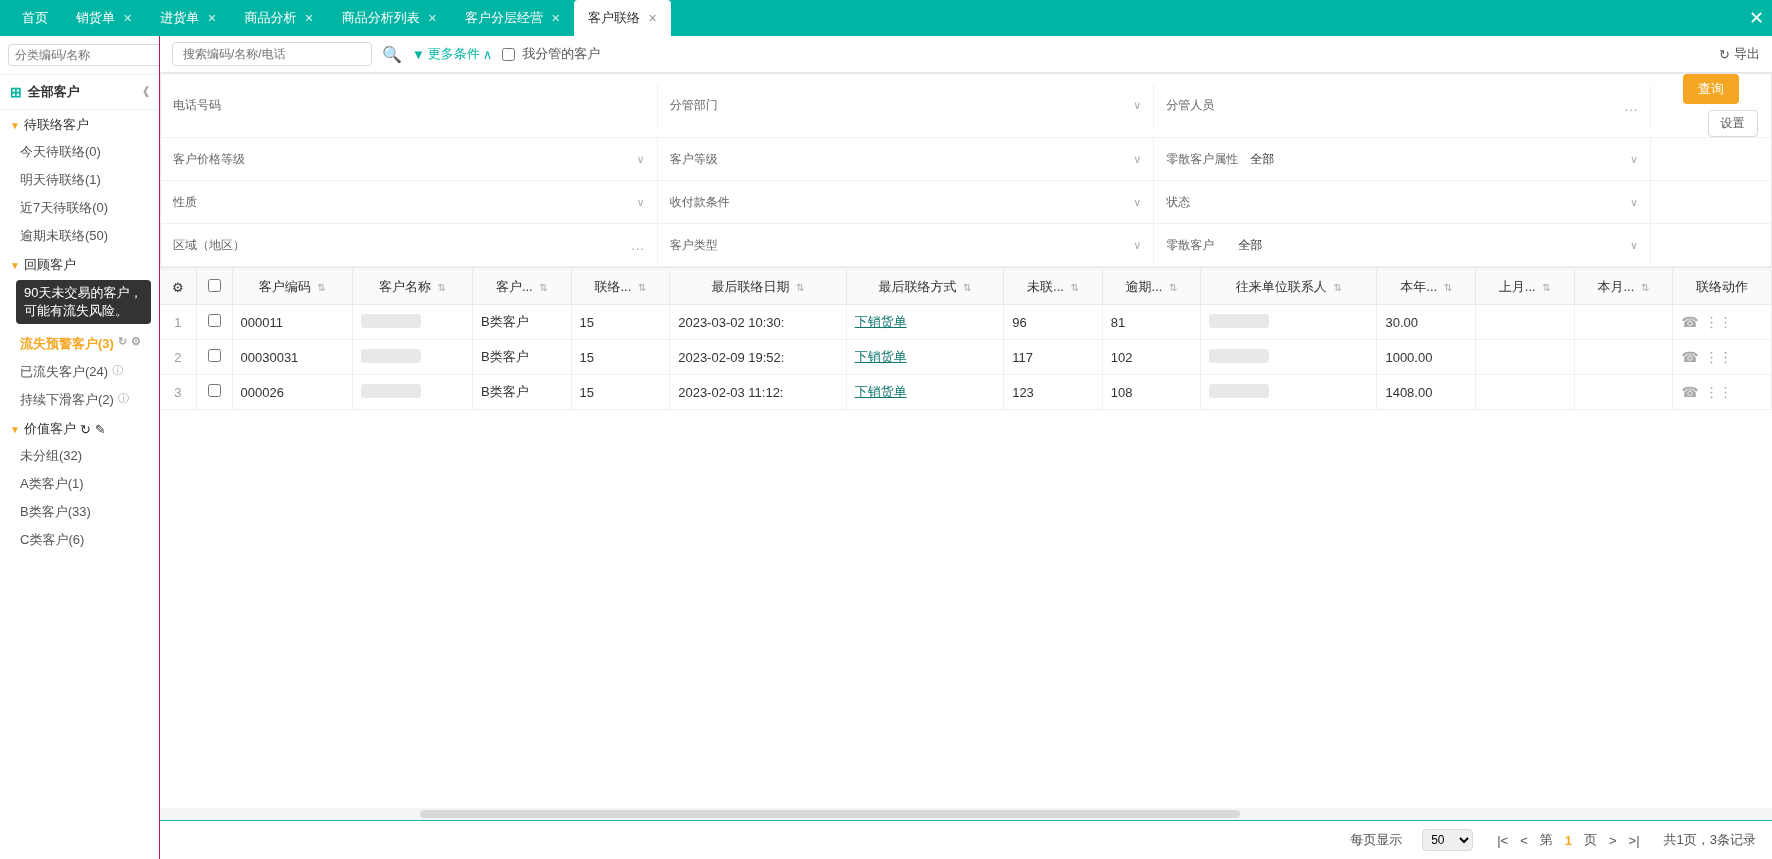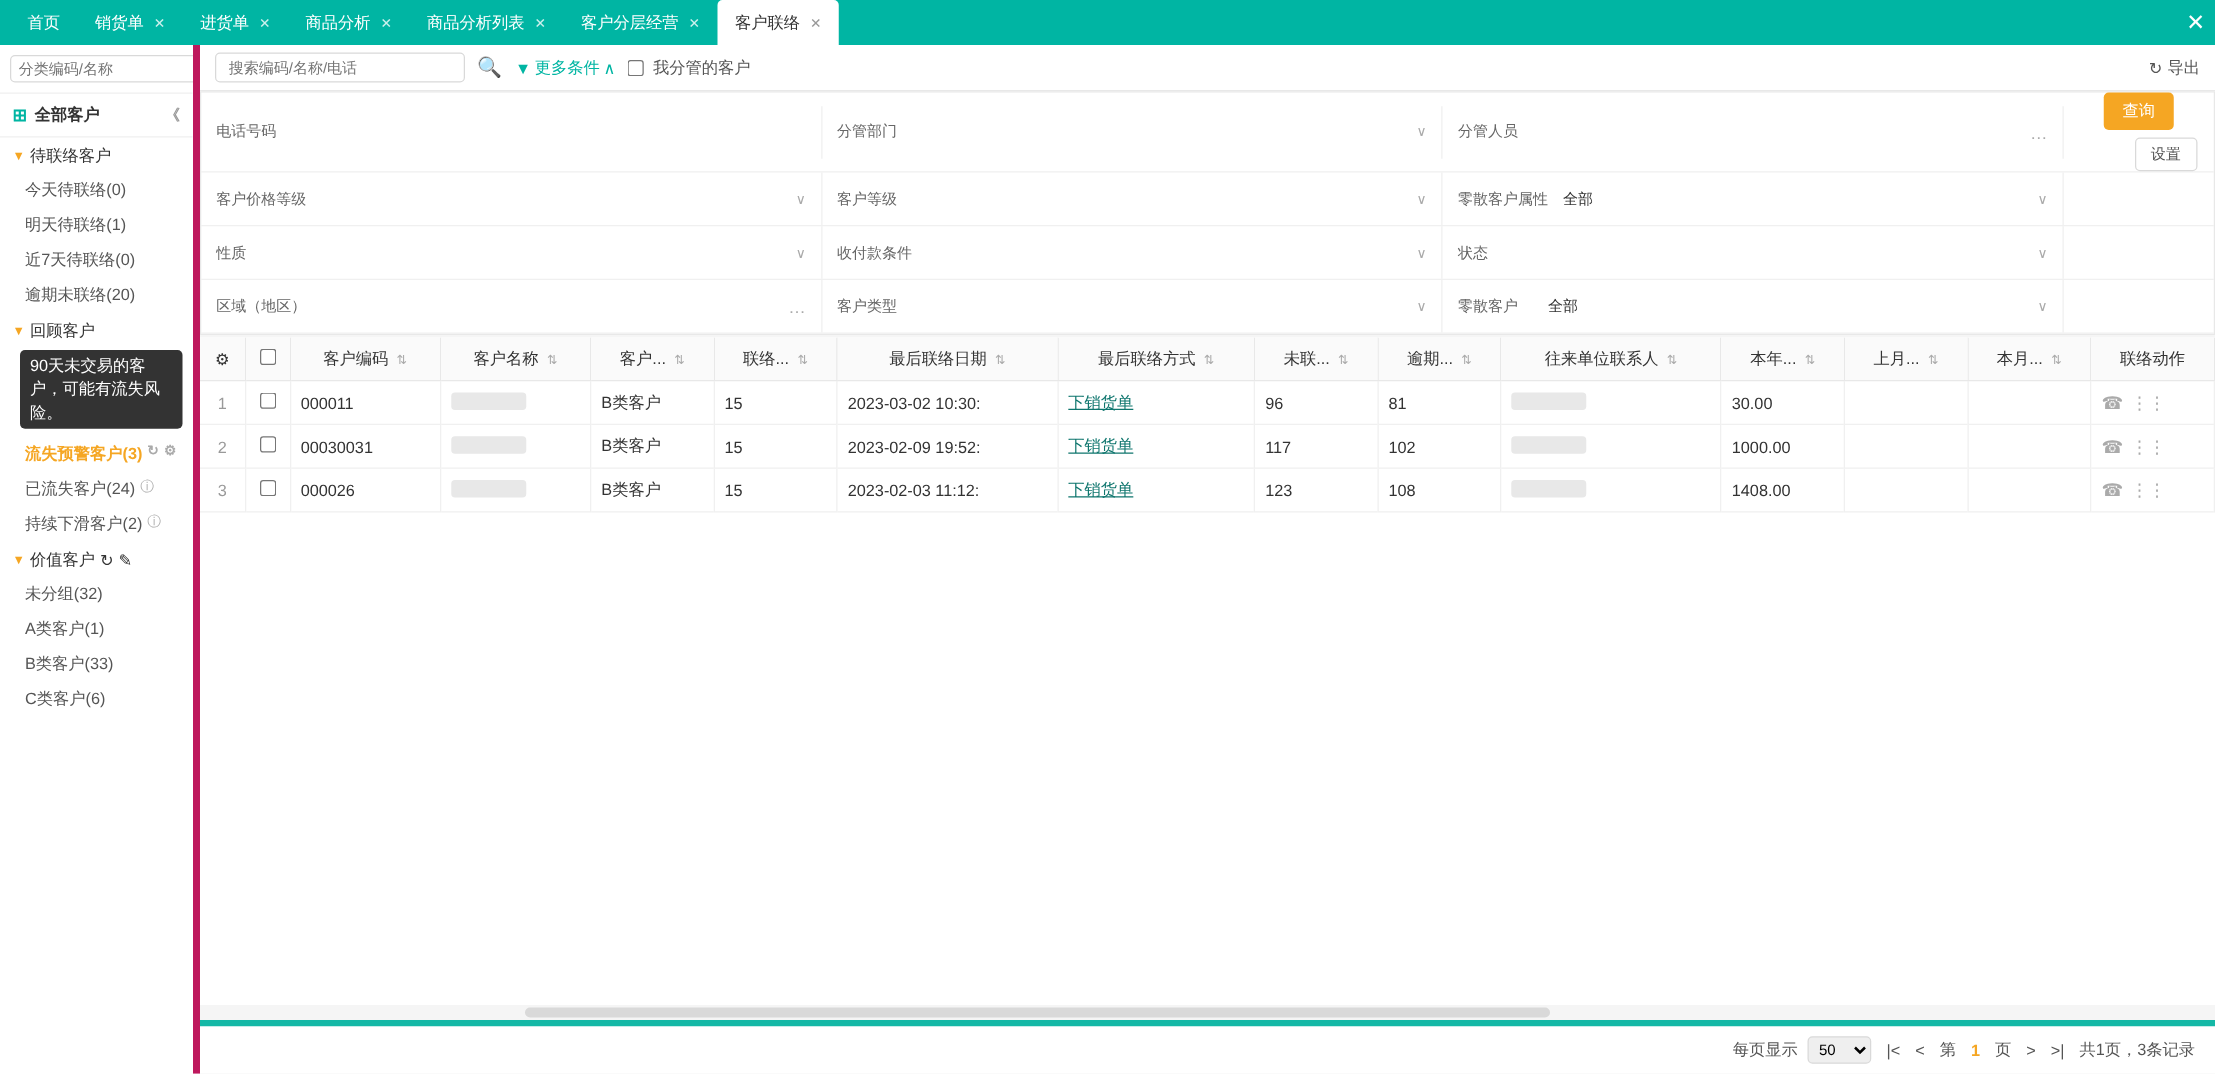--- a/index.html
+++ b/index.html
@@ -47,21 +47,21 @@
     .main-layout {
       display: flex;
       height: calc(859px - 36px);
     }
 
     
     .sidebar {
       width: 160px;
       min-width: 160px;
       background: #fff;
-      border-right: 6px solid #be185d;
+      border-right: 1px solid #be185d;
       display: flex;
       flex-direction: column;
       overflow-y: auto;
     }
     .sidebar-search {
       display: flex;
       align-items: center;
       padding: 8px 8px;
       border-bottom: 1px solid #f0f0f0;
       gap: 4px;
@@ -267,26 +267,26 @@
       display: inline-block;
       min-width: 60px;
       height: 14px;
     }
     .action-icons { display: flex; gap: 6px; align-items: center; }
     .action-icon { color: #aaa; font-size: 14px; cursor: pointer; }
 
     
     .bottom-bar {
       background: #fff;
-      border-top: 5px solid #14b8a6;
+      border-top: 1px solid #14b8a6;
       padding: 8px 16px;
       display: flex;
       align-items: center;
       justify-content: flex-end;
-      gap: 8px;
+      gap: 20px;
       font-size: 12px;
       color: #555;
     }
     .bottom-bar select {
       border: 1px solid #d9d9d9;
       border-radius: 4px;
       padding: 2px 4px;
       font-size: 12px;
     }
     .page-nav { display: flex; align-items: center; gap: 4px; }
@@ -394,21 +394,21 @@
       <div class="sidebar-item">
         <span>今天待联络(0)</span>
       </div>
       <div class="sidebar-item">
         <span>明天待联络(1)</span>
       </div>
       <div class="sidebar-item">
         <span>近7天待联络(0)</span>
       </div>
       <div class="sidebar-item">
-        <span>逾期未联络(20)</span>
+        <span>逾期未联络(50)</span>
       </div>
     </div>
 
     <div class="sidebar-section">
       <div class="sidebar-section-title">
         <span class="arrow">▼</span>
         <span>回顾客户</span>
       </div>
       <div class="tooltip-box">
         <span>90天未交易的客户，可能有流失风险。</span>

